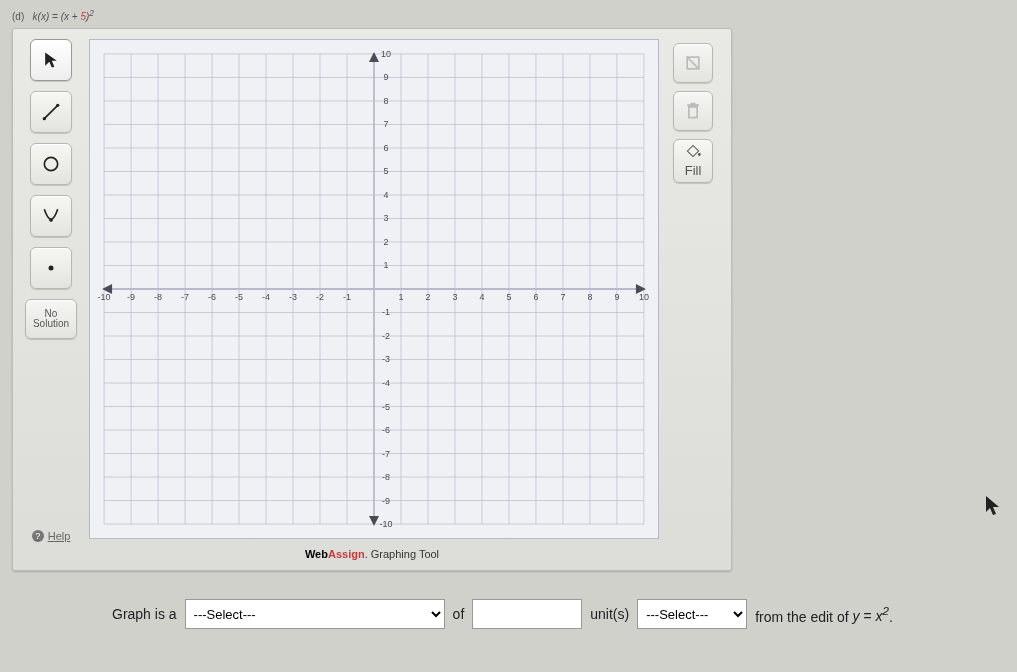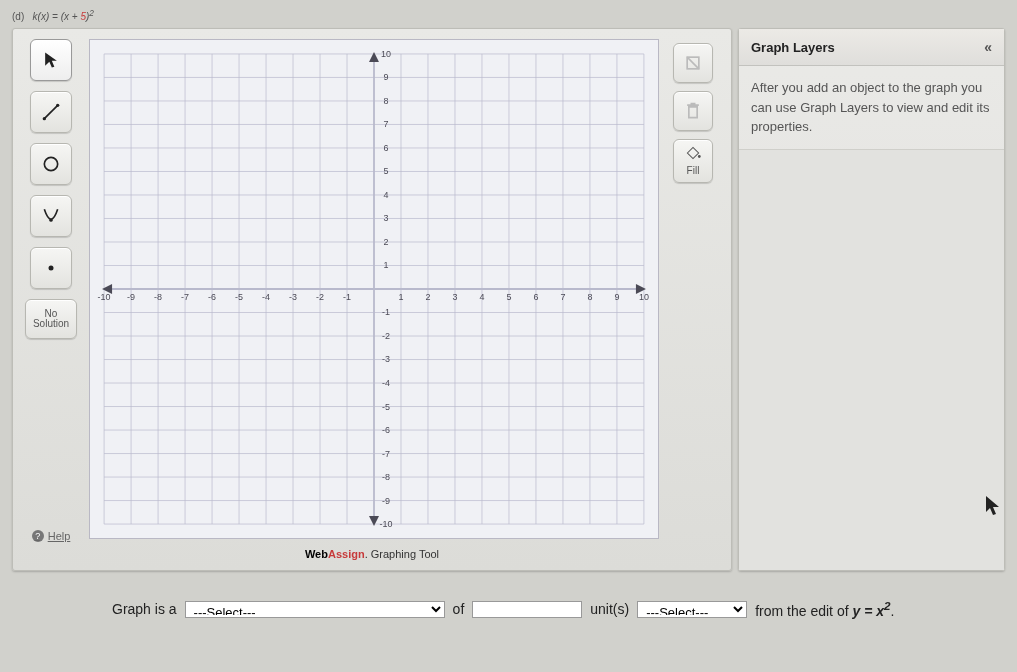--- a/index.html
+++ b/index.html
@@ -50,21 +50,21 @@
   .help-icon { width:12px; height:12px; border-radius:50%; background:#777; color:#fff; font-size:9px; display:flex;align-items:center;justify-content:center; }
 
   .grid-wrap { position: relative; }
   .grid-svg { background:#f0f1f5; border:1px solid #b9b8c4; }
   .axis-label { font-size:9px; fill:#4b4a56; text-anchor:middle; }
 
   .right-controls {
     display:flex; flex-direction:column; gap:8px; align-items:center; padding-top:4px; width:48px;
   }
   .action-btn { width:40px; height:40px; color:#aaa; }
-  .fill-btn { width:40px; height:44px; flex-direction:column; font-size:10px; color:#555; gap:2px;}
+  .fill-btn { width:40px; height:44px; flex-direction:column; font-size:13px; color:#555; gap:2px;}
   .fill-icon { font-size:14px; }
 
   .footer-brand { text-align:center; margin-top:6px; font-size:11px; color:#333; }
   .footer-brand b { color:#000; }
   .footer-brand .assign { color:#c73a3a; font-weight:bold; }
 
   
   .layers-panel {
     flex:1;
     background: linear-gradient(#eaeae7, #dedddb);
@@ -81,26 +81,26 @@
     background: linear-gradient(#eceae6,#dfdedb);
     border-bottom:1px solid #c2c2be;
   }
   .collapse-icon { font-size:14px; color:#555; cursor:pointer;}
   .layers-body { padding:12px; font-size:13px; color:#555; line-height:1.5;}
   .layers-spacer { flex:1; background:#e2e2df; margin:0; border-top:1px solid #cfcfca;}
 
   
   .answer-row { margin-top: 28px; margin-left: 100px; display:flex; align-items:center; gap:8px; font-size:14px; color:#222;}
   .answer-row select, .answer-row input {
-    border:1px solid #999; background:#fff; padding:2px 4px; font-size:13px; height:17px;
+    border:1px solid #999; background:#fff; padding:2px 4px; font-size:13px; height:30px;
   }
   .answer-row select.shift { width:260px; }
   .answer-row input.amount { width:110px; }
   .answer-row select.dir { width:110px; }
-  .eq { font-style:italic;font-weight:bold; }
+  .eq { font-style:italic; }
 
   .cursor-dummy { position:absolute; left:984px; top:494px; pointer-events:none;}
   svg.icon { width:20px; height:20px; }
 </style>
 </head>
 <body>
 
 <div class="problem-label">
   <span>(d)</span>&nbsp;&nbsp;
   <span class="expr">
@@ -266,28 +266,20 @@
           <span>Fill</span>
         </div>
       </div>
     </div>
 
     <div class="footer-brand">
       <b>Web</b><span class="assign">Assign</span><span>. Graphing Tool</span>
     </div>
   </div>
 
-  <div class="layers-panel">
-    <div class="layers-header">
-      <span>Graph Layers</span>
-      <span class="collapse-icon">«</span>
-    </div>
-    <div class="layers-body">After you add an object to the graph you can use Graph Layers to view and edit its properties.</div>
-    <div class="layers-spacer"></div>
-  </div>
 </div>
 
 <div class="answer-row">
   <span>Graph is a</span>
   <select class="shift">
     <option>---Select---</option>
   </select>
   <span>of</span>
   <input class="amount" type="text" style="">
   <span>unit(s)</span>

